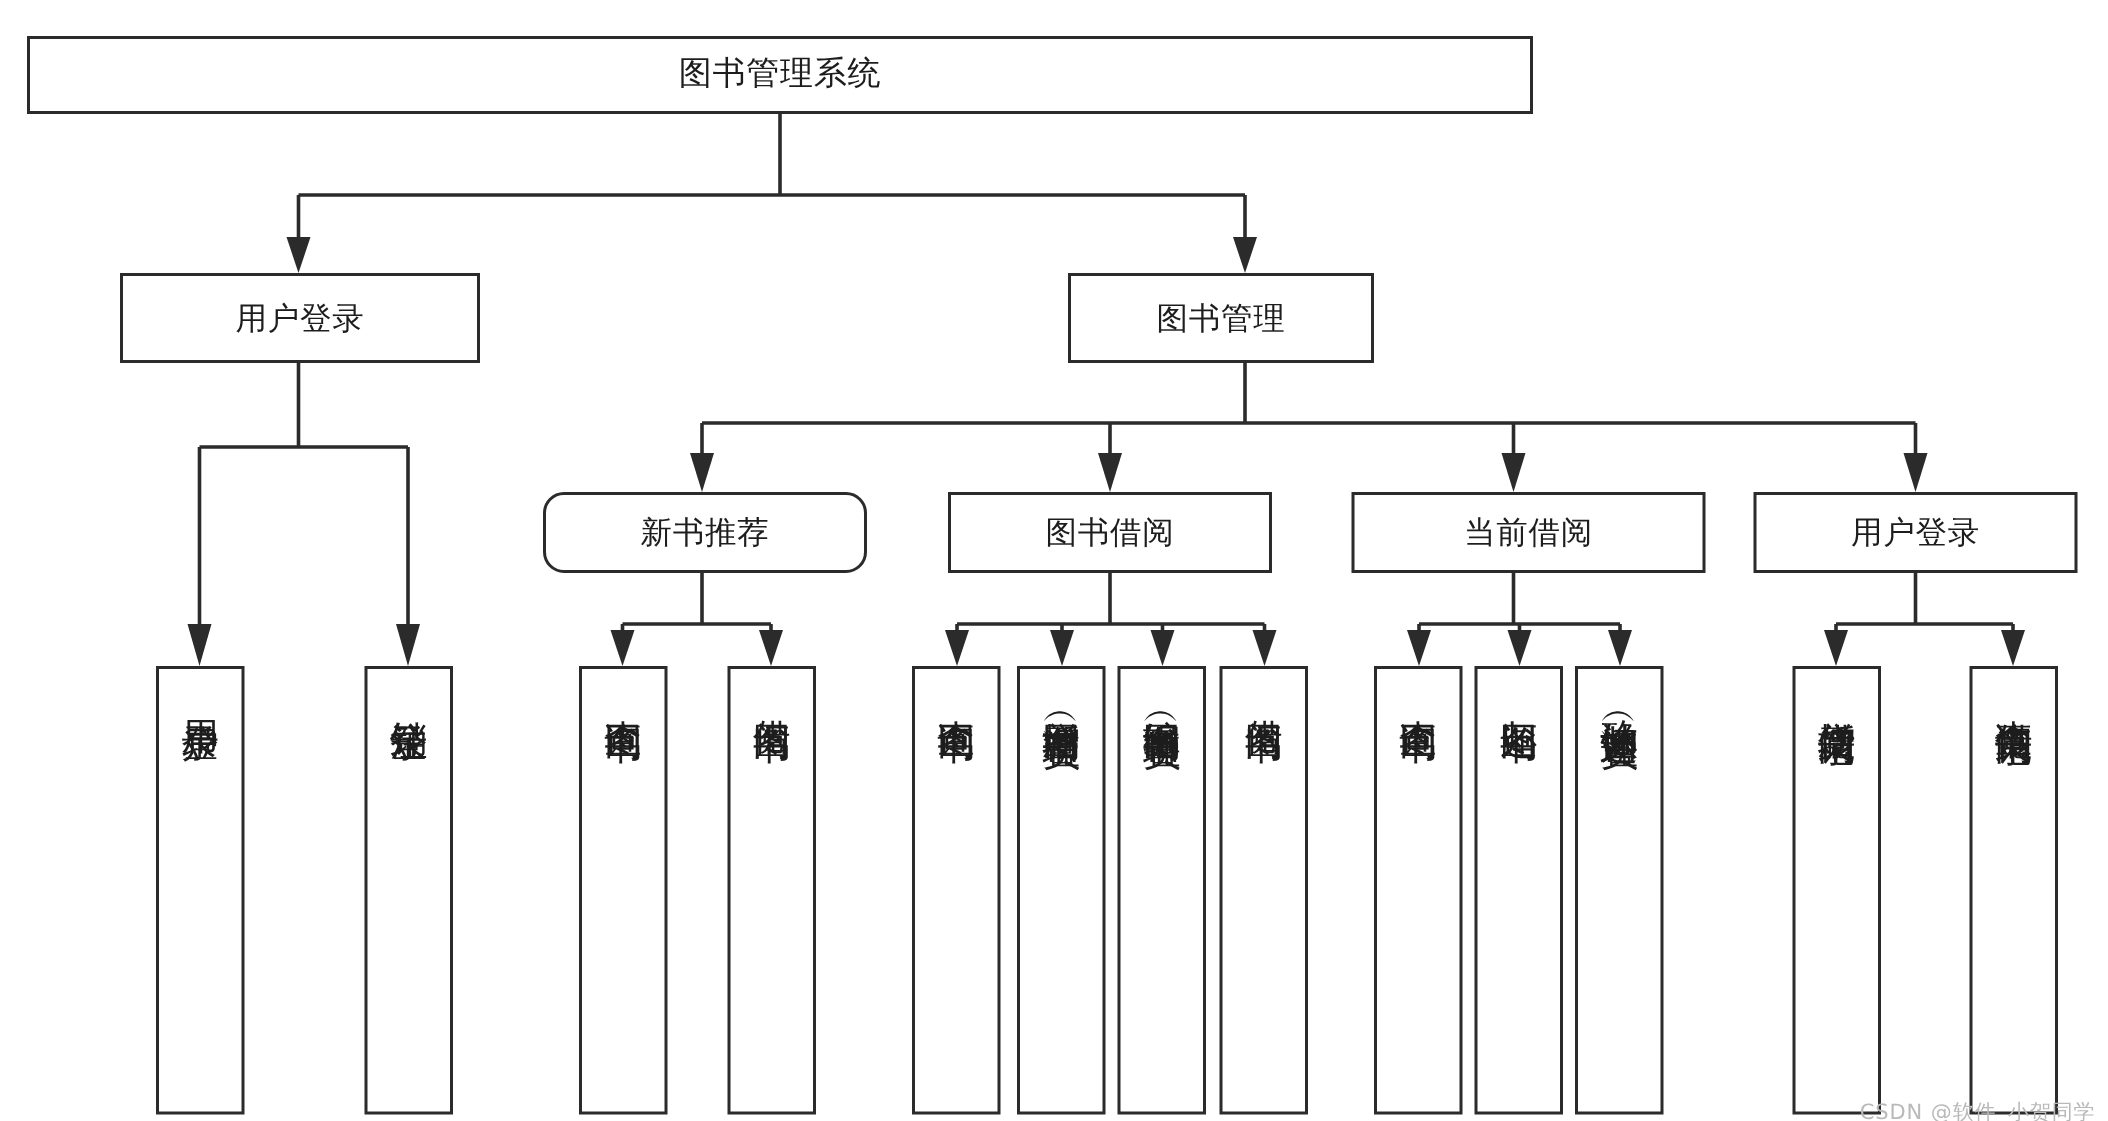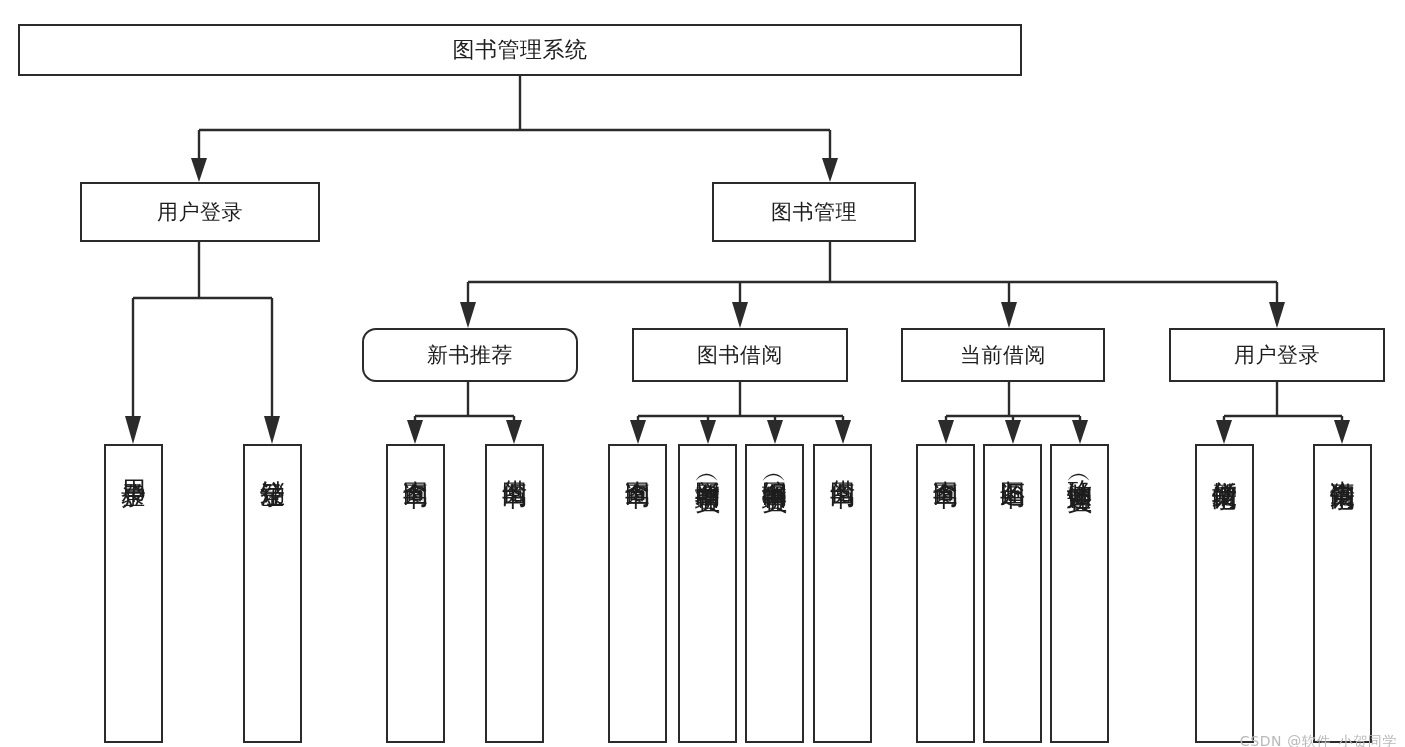--- a/index.html
+++ b/index.html
@@ -162,21 +162,21 @@
   <div class="node horiz" style="left:712px; top:172px; width:204px; height:60px;">
     <span class="label">图书管理</span>
   </div>
 
   <div class="node horiz" style="left:362px; top:318px; width:216px; height:54px;border-radius:14px;">
     <span class="label">新书推荐</span>
   </div>
   <div class="node horiz" style="left:632px; top:318px; width:216px; height:54px;">
     <span class="label">图书借阅</span>
   </div>
-  <div class="node horiz" style="left:901px; top:318px; width:204px; height:54px;">
+  <div class="node horiz" style="left:901px; top:318px; width:236px; height:54px;">
     <span class="label">当前借阅</span>
   </div>
   <div class="node horiz" style="left:1169px; top:318px; width:216px; height:54px;">
     <span class="label">用户登录</span>
   </div>
 
   <div class="node vert" style="left:104px; top:434px; width:59px; height:299px;">
     <span class="label">用户登录</span>
   </div>
   <div class="node vert" style="left:243px; top:434px; width:59px; height:299px;">

